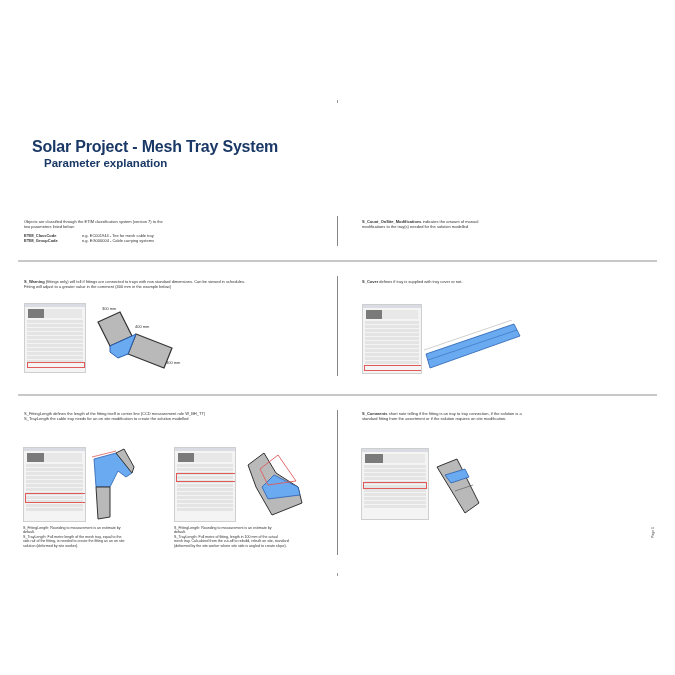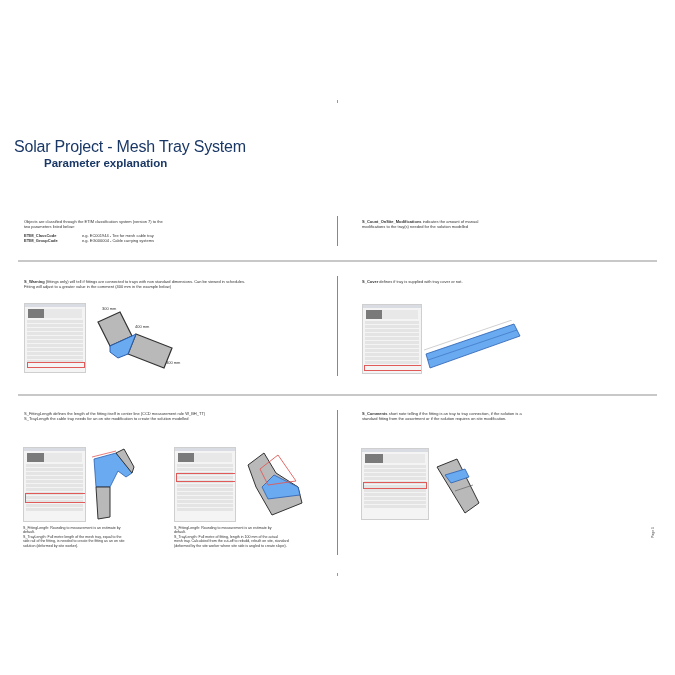--- a/index.html
+++ b/index.html
@@ -1,18 +1,18 @@
 <!DOCTYPE html>
 <html><head>
 <meta charset="utf-8">
 <style>
   html,body{margin:0;padding:0;background:#fff;}
   body{width:675px;height:675px;position:relative;overflow:hidden;font-family:"Liberation Sans",sans-serif;color:#222;}
   .abs{position:absolute;}
-  .title{left:14px;top:138px;font-size:16px;font-weight:normal;color:#1a3866;letter-spacing:-0.2px;white-space:nowrap;}
+  .title{left:32px;top:138px;font-size:16px;font-weight:bold;color:#1a3866;letter-spacing:-0.2px;white-space:nowrap;}
   .subtitle{left:24px;top:157px;font-size:11.5px;font-weight:bold;color:#1a3866;white-space:nowrap;padding-left:20px;}
   .tick{width:1px;background:#999;}
   .hr{height:2px;background:#c8c8c8;}
   .vr{width:1px;background:#888;}
   .txt{font-size:4px;line-height:5px;color:#333;white-space:nowrap;}
   .txt b{font-weight:bold;}
   .panel{background:#f4f4f4;border:1px solid #cfcfcf;box-sizing:border-box;overflow:hidden;}
   .panel .hdr{height:3px;background:#d9dde3;}
   .panel .row{height:3px;margin:1px 2px;background:#e4e4e4;}
   .panel .logo{height:9px;margin:2px 3px;background:linear-gradient(90deg,#7a7a7a 0,#7a7a7a 30%,#e8e8e8 30%);}

